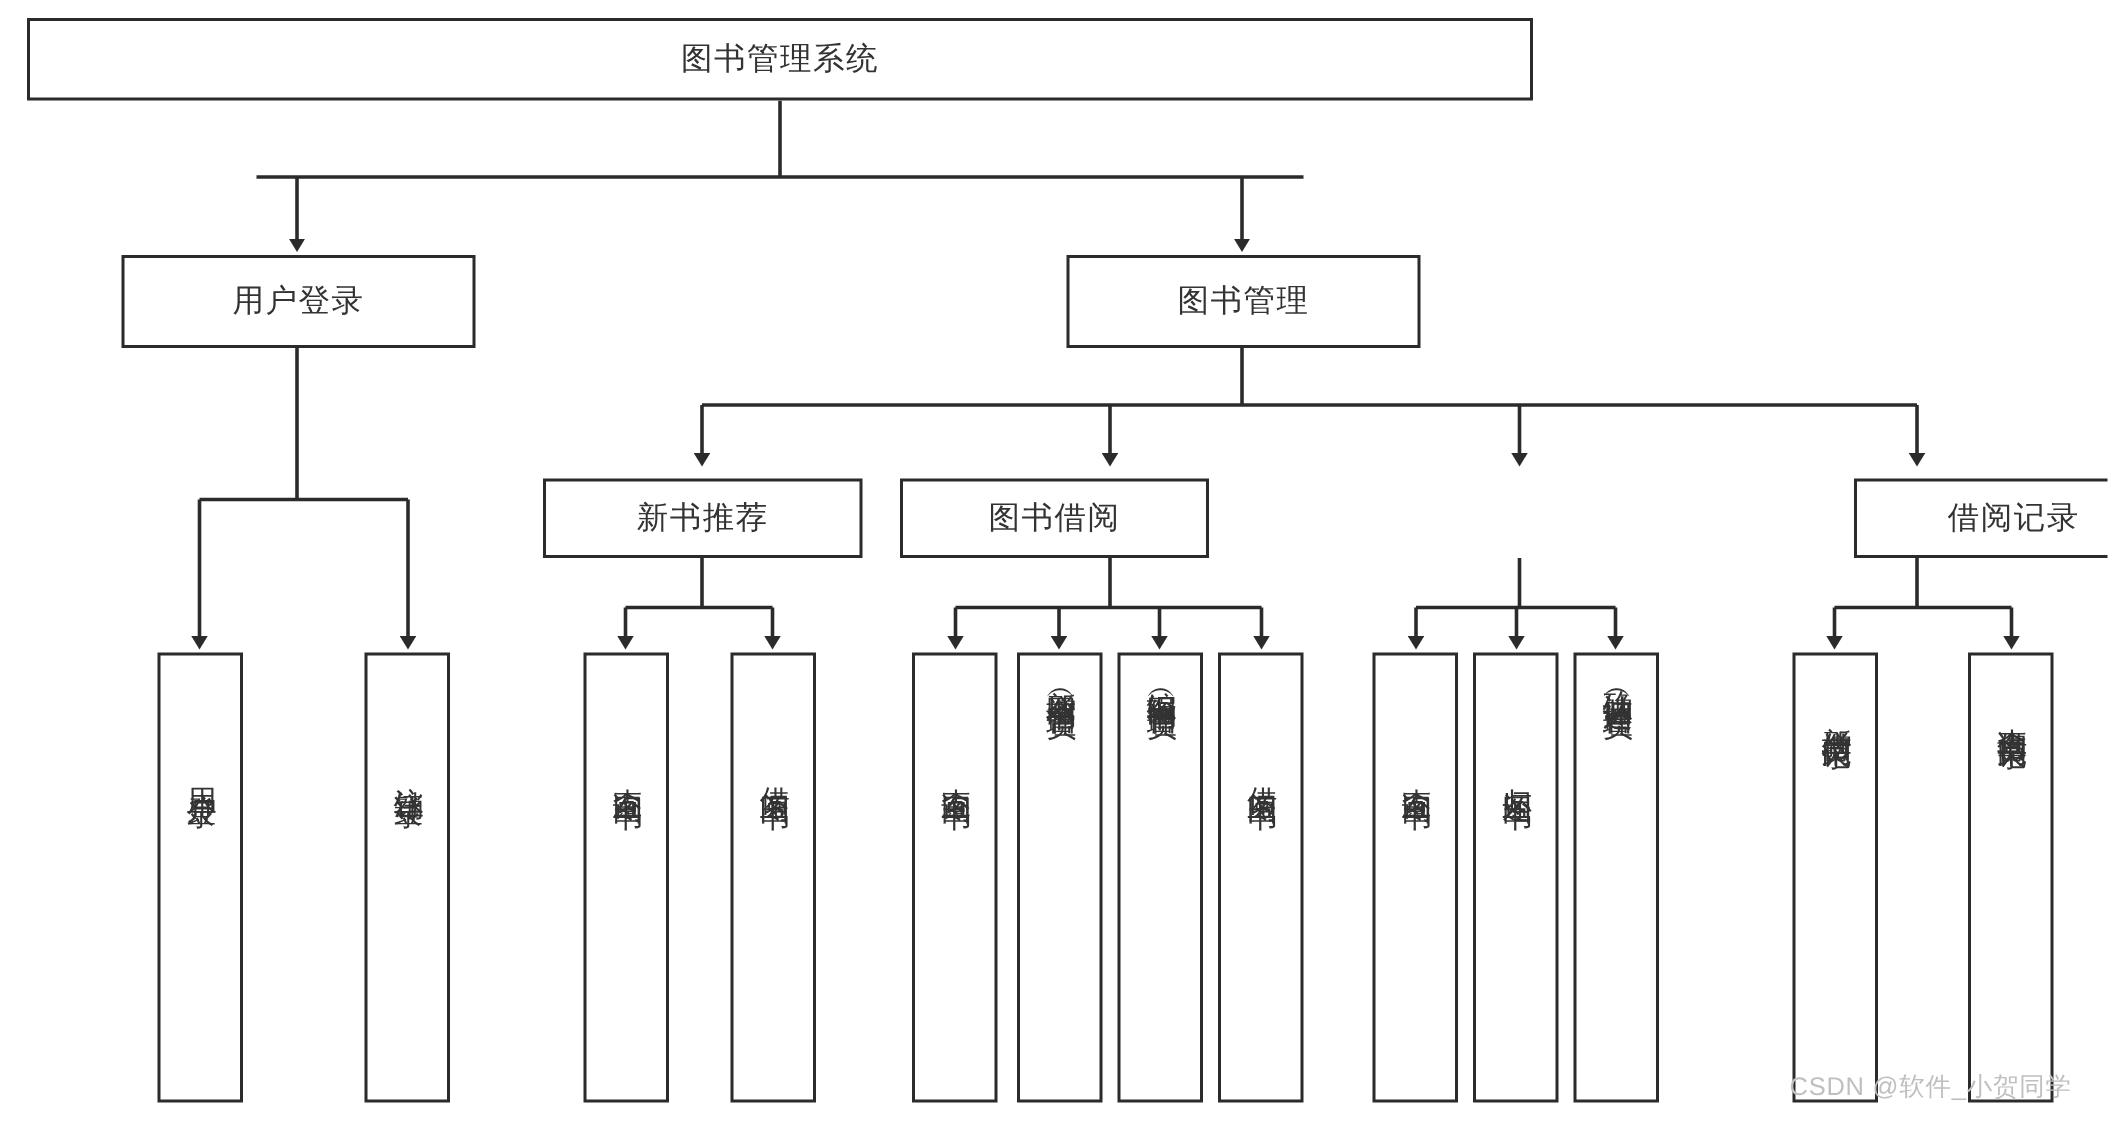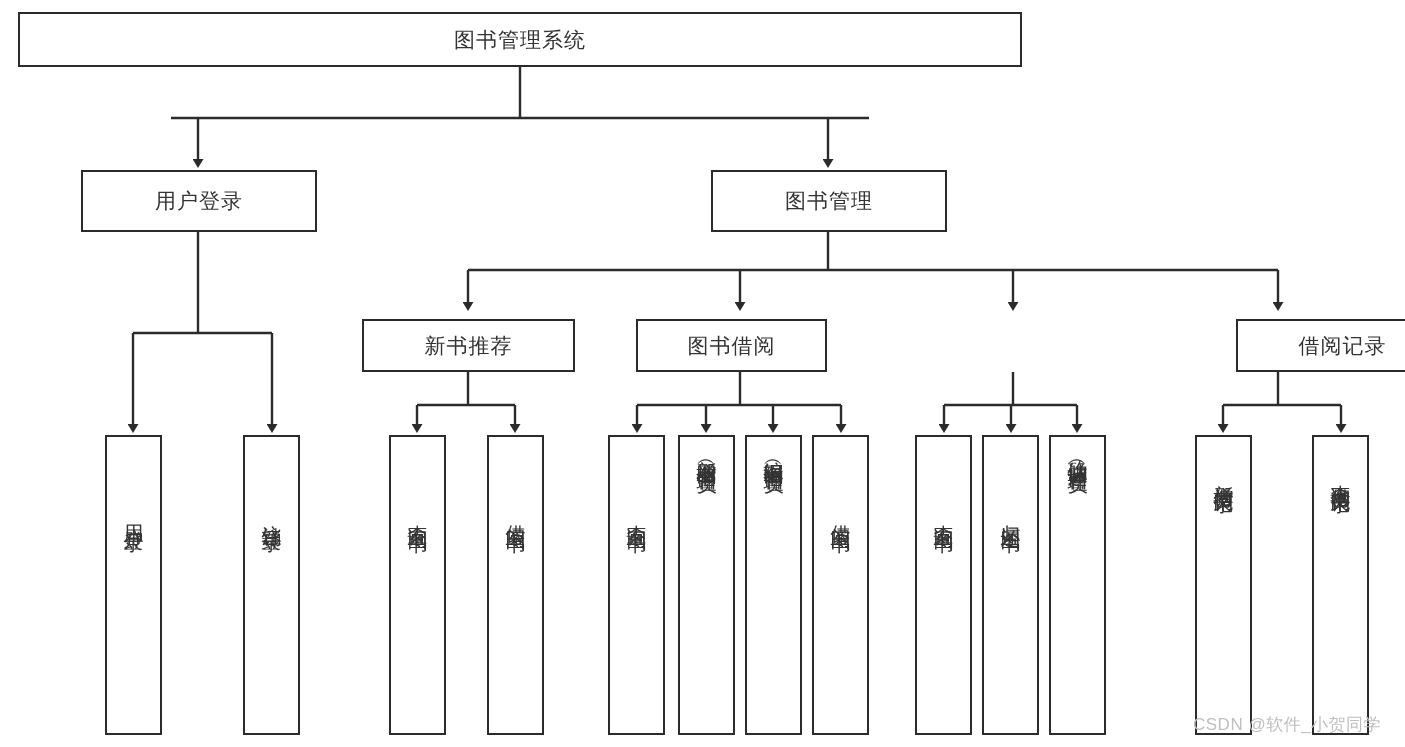--- a/index.html
+++ b/index.html
@@ -112,21 +112,21 @@
   <div class="node h" style="left:81px;top:170px;width:236px;height:62px;">
     <span class="label">用户登录</span>
   </div>
   <div class="node h" style="left:362px;top:319px;width:213px;height:53px;">
     <span class="label">新书推荐</span>
   </div>
 
   <div class="node h" style="left:711px;top:170px;width:236px;height:62px;">
     <span class="label">图书管理</span>
   </div>
-  <div class="node h" style="left:636px;top:319px;width:191px;height:53px;">
+  <div class="node h" style="left:600px;top:319px;width:206px;height:53px;">
     <span class="label">图书借阅</span>
   </div>
   <div class="node h" style="left:1236px;top:319px;width:213px;height:53px;">
     <span class="label">借阅记录</span>
   </div>
 
   <div class="node v" style="left:105px;top:435px;width:57px;height:300px;padding-top:72px;">
     <span class="label">用户登录</span>
   </div>
   <div class="node v" style="left:243px;top:435px;width:57px;height:300px;padding-top:72px;">

